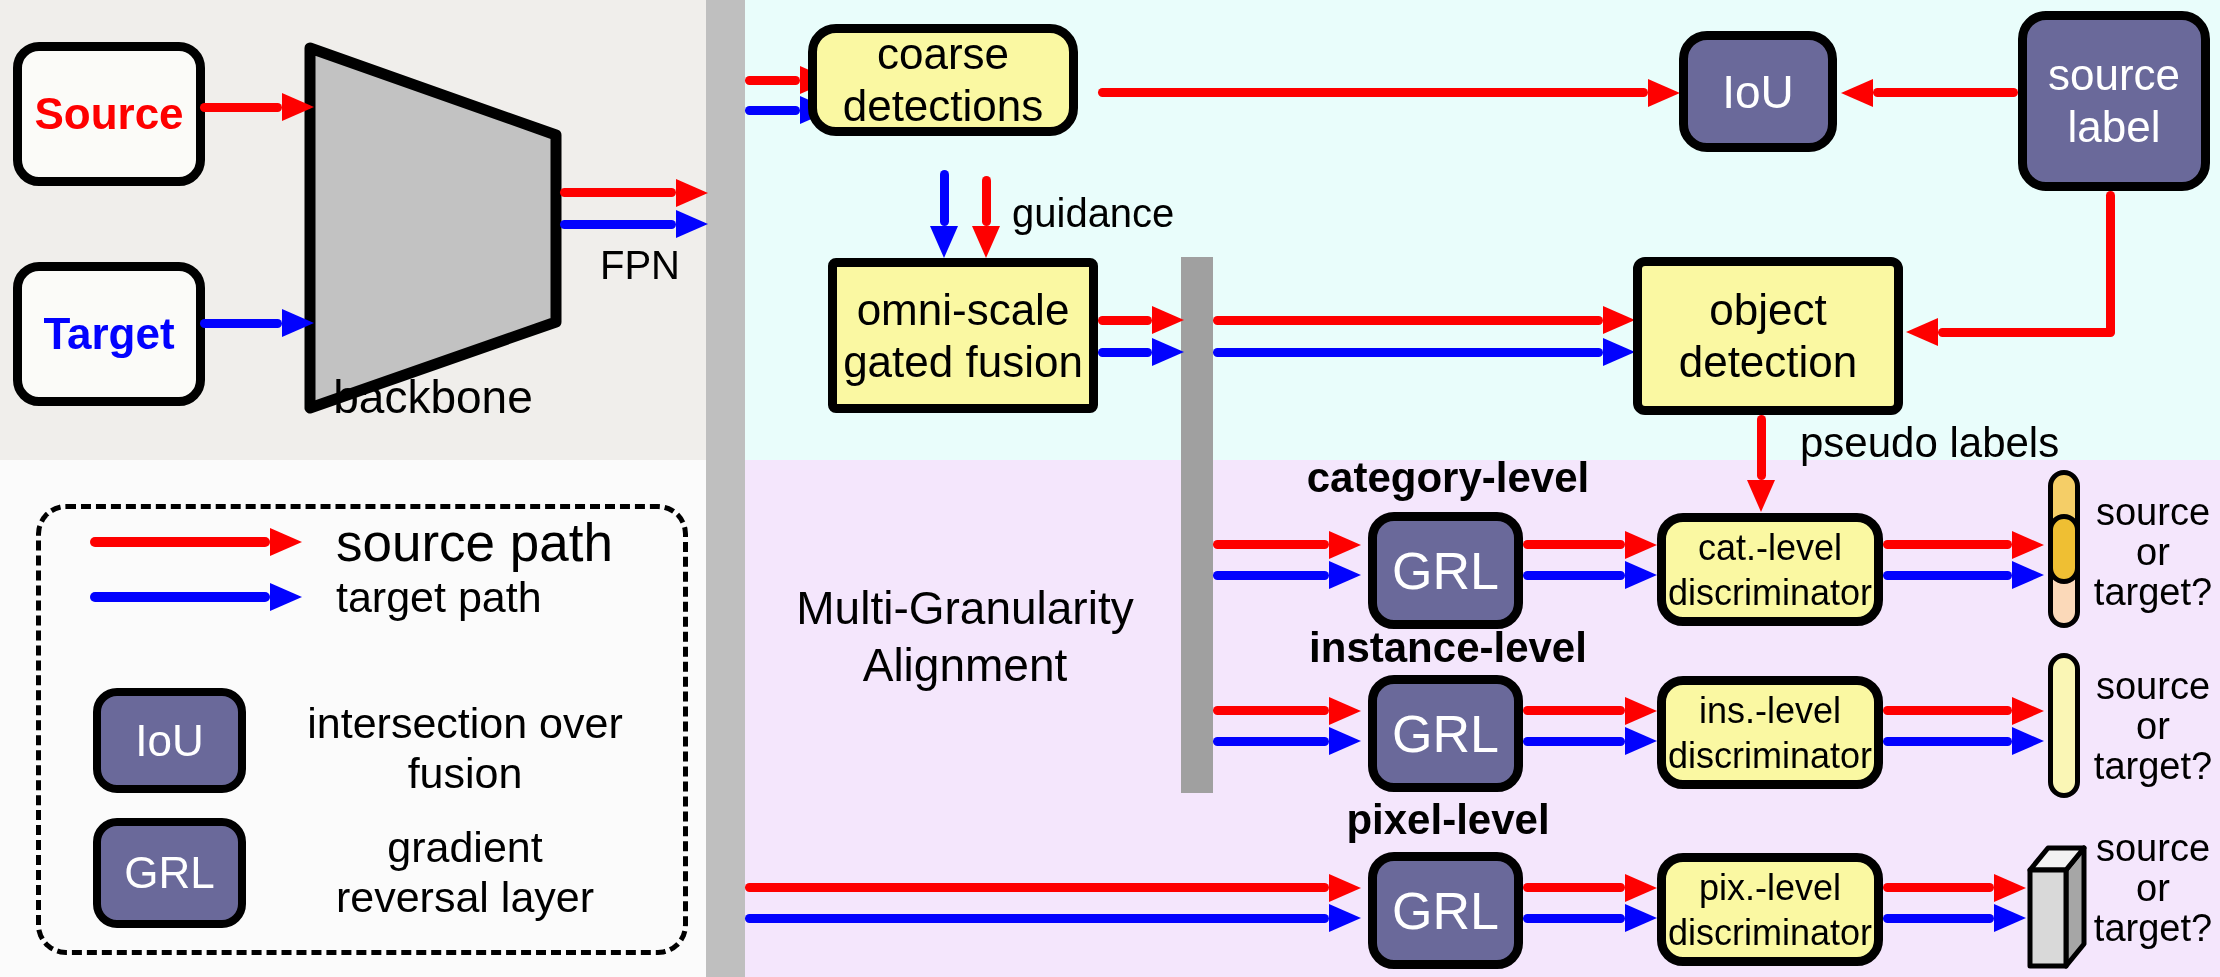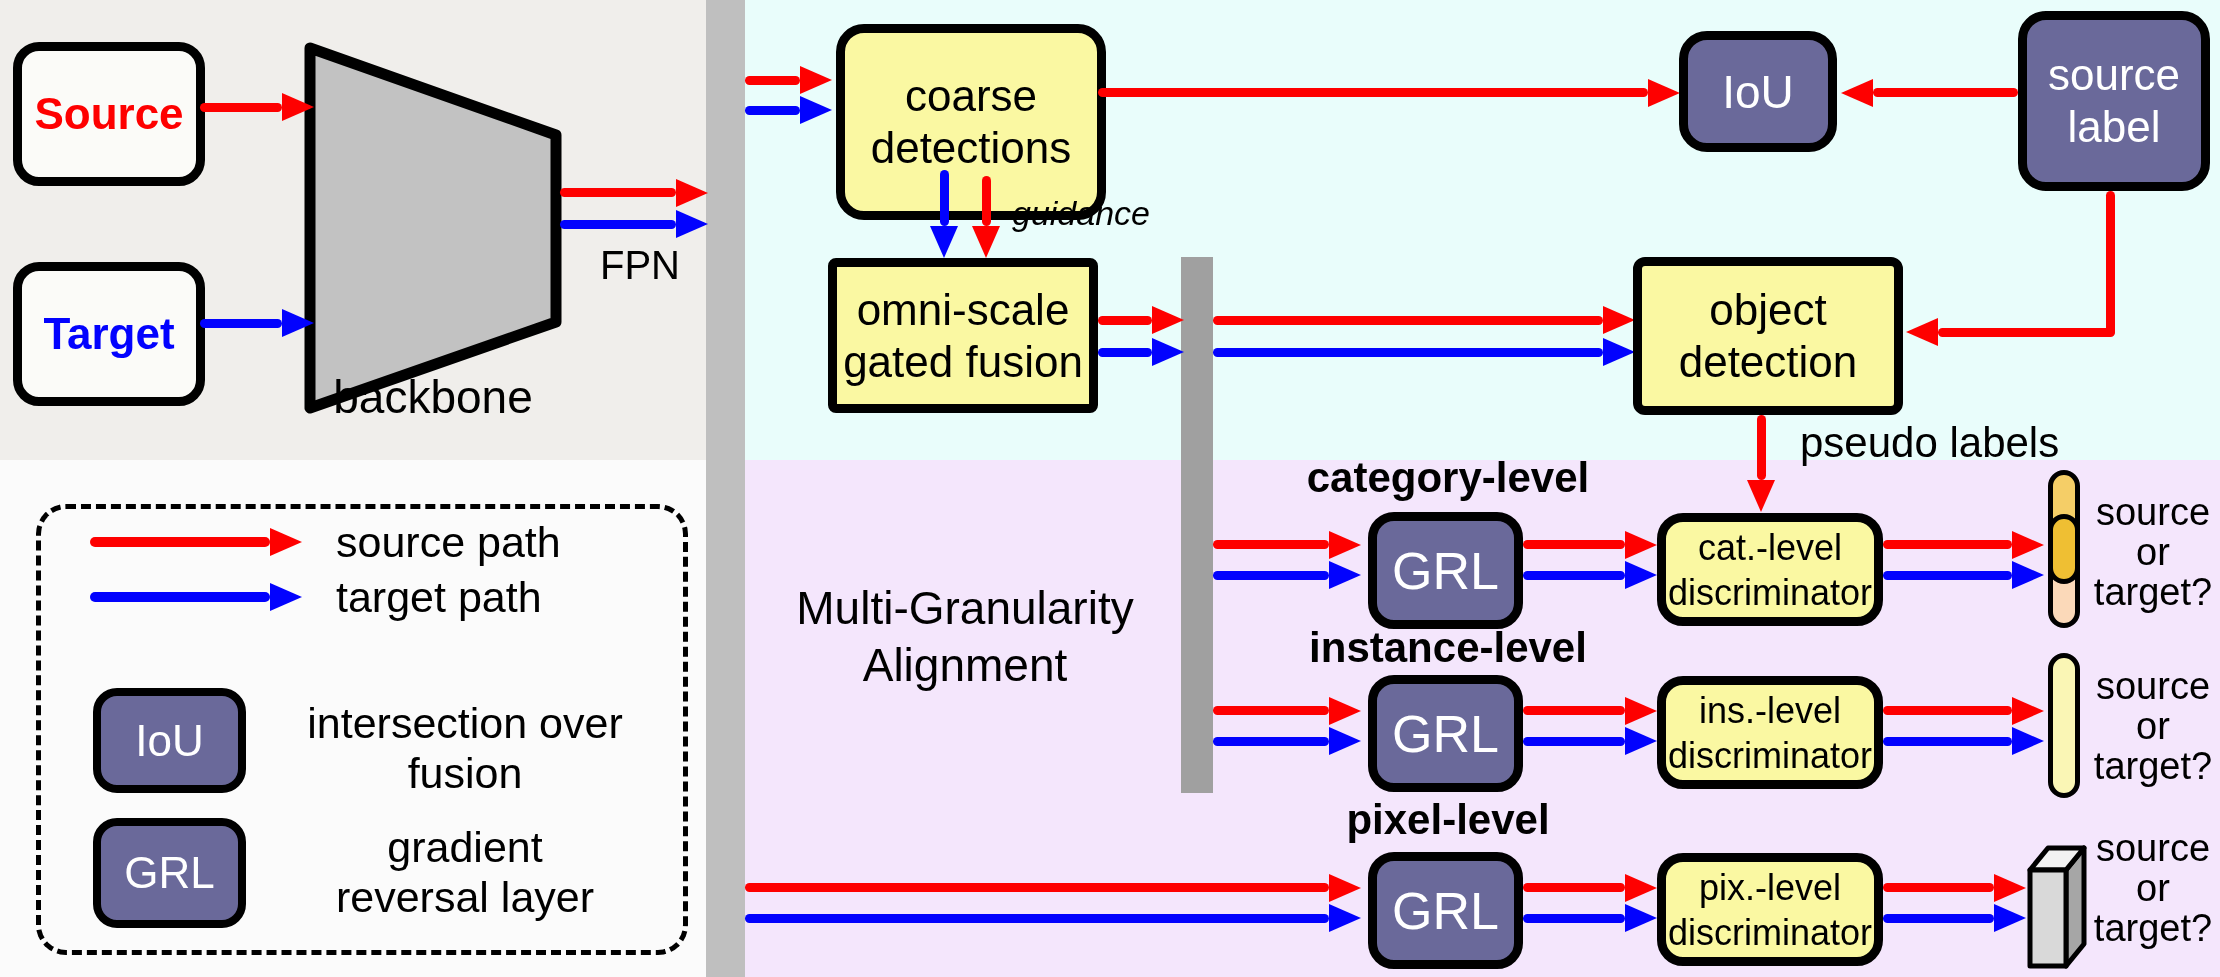--- a/index.html
+++ b/index.html
@@ -64,21 +64,21 @@
   <div class="ah-r cb" style="left:676px;top:210px;"></div>
   <div class="lbl ctr" style="left:570px;top:243px;width:140px;height:44px;">
     <span class="nw" style="font-size:40px;">FPN</span>
   </div>
 
   <div class="hl cr" style="left:745px;top:76px;width:55px;"></div>
   <div class="ah-r cr" style="left:800px;top:66px;"></div>
   <div class="hl cb" style="left:745px;top:106px;width:55px;"></div>
   <div class="ah-r cb" style="left:800px;top:96px;"></div>
 
-  <div class="box yellow" style="left:836px;top:24px;width:270px;height:196px;border-radius:28px;font-size:44px;line-height:52px;">
+  <div class="box yellow" style="left:808px;top:24px;width:270px;height:112px;border-radius:28px;font-size:44px;line-height:52px;">
     <div class="nw">coarse</div>
     <div class="nw">detections</div>
   </div>
 
   <div class="hl cr" style="left:1098px;top:88px;width:550px;"></div>
   <div class="ah-r cr" style="left:1648px;top:79px;"></div>
 
   <div class="box slate" style="left:1679px;top:31px;width:158px;height:121px;border-radius:28px;">
     <div class="nw" style="font-size:46px;">IoU</div>
   </div>
@@ -89,21 +89,21 @@
   </div>
 
   <div class="ah-l cr" style="left:1841px;top:79px;"></div>
   <div class="hl cr" style="left:1873px;top:88px;width:145px;"></div>
 
   <div class="vl cb" style="left:940px;top:170px;height:56px;"></div>
   <div class="ah-d cb" style="left:930px;top:226px;"></div>
   <div class="vl cr" style="left:982px;top:176px;height:50px;"></div>
   <div class="ah-d cr" style="left:972px;top:226px;"></div>
   <div class="lbl" style="left:1012px;top:190px;height:46px;">
-    <span class="nw" style="font-size:34px;font-style:italic;">guidance</span>
+    <span class="nw" style="font-size:40px;">guidance</span>
   </div>
 
   <div class="box yellow" style="left:828px;top:258px;width:270px;height:155px;border-radius:8px;font-size:44px;line-height:52px;">
     <div class="nw">omni-scale</div>
     <div class="nw">gated fusion</div>
   </div>
 
   <div class="hl cr" style="left:1098px;top:316px;width:54px;"></div>
   <div class="ah-r cr" style="left:1152px;top:306px;"></div>
   <div class="hl cb" style="left:1098px;top:348px;width:54px;"></div>
@@ -226,21 +226,21 @@
     <div class="nw">or</div>
     <div class="nw">target?</div>
   </div>
 
   <div style="position:absolute;left:36px;top:504px;width:652px;height:451px;box-sizing:border-box;
               border:5px dashed #000;border-radius:30px;"></div>
 
   <div class="hl cr" style="left:90px;top:537px;width:180px;height:10px;"></div>
   <div class="ah-r cr" style="left:270px;top:528px;"></div>
   <div class="lbl" style="left:336px;top:519px;height:46px;">
-    <span class="nw" style="font-size:43px;">source path</span>
+    <span class="nw" style="font-size:53px;">source path</span>
   </div>
 
   <div class="hl cb" style="left:90px;top:592px;width:180px;height:10px;"></div>
   <div class="ah-r cb" style="left:270px;top:583px;"></div>
   <div class="lbl" style="left:336px;top:574px;height:46px;">
     <span class="nw" style="font-size:43px;">target path</span>
   </div>
 
   <div class="box slate" style="left:93px;top:688px;width:153px;height:105px;border-radius:24px;border-width:8px;">
     <div class="nw" style="font-size:44px;">IoU</div>

